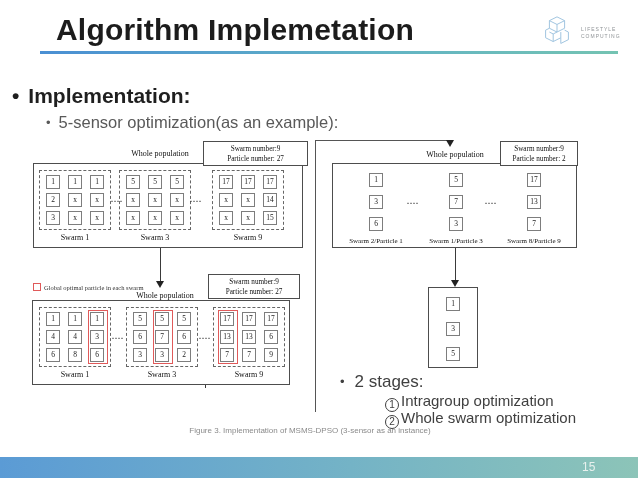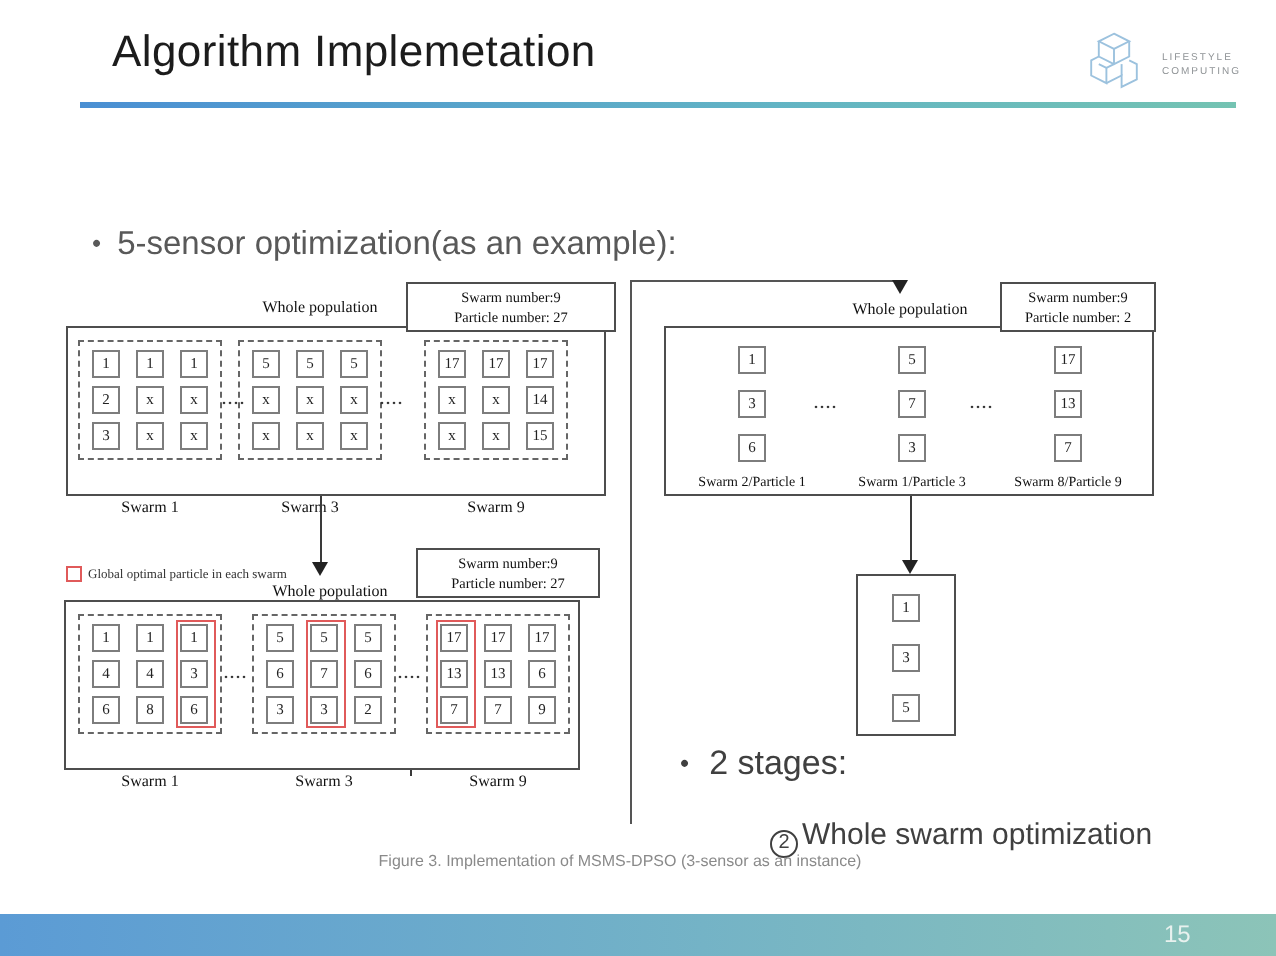--- a/index.html
+++ b/index.html
@@ -2,21 +2,21 @@
 <html><head>
 <meta charset="utf-8">
 <style>
   *{margin:0;padding:0;box-sizing:border-box}
   html,body{background:#fff}
   .slide{position:relative;width:638px;height:478px;background:#fff;overflow:hidden;
          font-family:"Liberation Sans",sans-serif;color:#1a1a1a}
   .abs{position:absolute}
 
   
-  .title{font-size:22px;font-weight:normal;letter-spacing:0.2px;color:#1c1c1c}
+  .title{font-size:30px;font-weight:bold;letter-spacing:0.2px;color:#1c1c1c}
   .rule{height:3px;background:linear-gradient(90deg,#4a8fd3 0%,#62b4c4 60%,#74c3b2 100%)}
   .logo{display:flex;align-items:center;gap:5px}
   .logo-text{font-size:5px;letter-spacing:1px;color:#8f9396;line-height:7px}
 
   
   .blt1{font-size:21px;font-weight:bold;color:#1f1f1f}
   .blt1 .dot{margin-right:9px}
   .blt2{font-size:16.5px;color:#595959}
   .blt2 .dot{margin-right:8px;font-size:13px;vertical-align:1px}
 
@@ -25,21 +25,21 @@
   .infobox{border:1px solid #4d4d4d;background:#fff;text-align:center;
            font:7.2px/10px "Liberation Serif",serif;color:#111;padding-top:2px;z-index:3}
   .poplabel{font:8px "Liberation Serif",serif;color:#111;text-align:center}
   .grid3{display:grid;grid-template-columns:repeat(3,14px);gap:4px 8px;padding:4px 6px;
          position:relative;border:1px dashed #666;width:72px;height:60px;background:transparent}
   .cell{display:inline-block;width:14px;height:14px;border:1px solid #7d7d7d;background:#fff;
         font:7.5px/12px "Liberation Serif",serif;text-align:center;color:#222}
   .hl-rect{position:absolute;top:2px;width:20px;height:calc(100% - 4px);
            border:1px solid #e05a5a;pointer-events:none}
   .swarm{position:absolute;display:flex;flex-direction:column;align-items:center}
-  .swarm-label{font:8px "Liberation Serif",serif;color:#111;margin-top:19px;text-align:center;white-space:nowrap}
+  .swarm-label{font:8px "Liberation Serif",serif;color:#111;margin-top:3px;text-align:center;white-space:nowrap}
   .ell{font:bold 8px "Liberation Serif",serif;color:#333;letter-spacing:1px}
   .legend{font:6.5px "Liberation Serif",serif;color:#333;display:flex;align-items:center}
   .legend-swatch{display:inline-block;width:8px;height:8px;border:1px solid #e05a5a;margin-right:3px}
   .endbox{border:1px solid #4d4d4d;background:#fff;text-align:center;
           font:7.5px/22px "Liberation Serif",serif;color:#111}
   .vcol{display:flex;flex-direction:column;align-items:center;gap:8px}
   .vunit{position:absolute;width:70px;display:flex;flex-direction:column;align-items:center}
   .vunit .swarm-label{font:7px "Liberation Serif",serif;margin-top:6px}
   .resultbox{border:1px solid #4d4d4d;background:#fff;display:flex;justify-content:center;padding-top:9px}
   .resultbox .vcol{gap:11px}
@@ -80,20 +80,23 @@
         <path d="M24 25 L24 19"></path>
       </g>
     </svg>
     <div class="logo-text">
       <div>LIFESTYLE</div>
       <div>COMPUTING</div>
     </div>
   </div>
   <div class="abs rule" style="left:40px;top:51px;width:578px"></div>
 
+  <div class="abs blt1" style="left:12px;top:84px">
+    <span class="dot">•</span><span>Implementation:</span>
+  </div>
   <div class="abs blt2" style="left:46px;top:113px">
     <span class="dot">•</span><span>5-sensor optimization(as an example):</span>
   </div>
 
   <div class="abs poplabel" style="left:70px;top:149px;width:180px">Whole population</div>
   <div class="abs infobox" style="left:203px;top:141px;width:105px;height:25px">
     <div>Swarm number:9</div>
     <div>Particle number: 27</div>
   </div>
   <div class="abs obox" style="left:33px;top:163px;width:270px;height:85px">
@@ -251,20 +254,23 @@
     <div class="vcol">
         <span class="cell">1</span>
         <span class="cell">3</span>
         <span class="cell">5</span>
       </div>
   </div>
 
   <div class="abs stage-head" style="left:340px;top:372px">
     <span class="dot">•</span><span>2 stages:</span>
   </div>
+  <div class="abs stage-item" style="left:385px;top:392px">
+    <span class="circ">1</span><span>Intragroup optimization</span>
+  </div>
   <div class="abs stage-item" style="left:385px;top:409px">
     <span class="circ">2</span><span>Whole swarm optimization</span>
   </div>
 
   <div class="abs caption" style="left:110px;top:426px;width:400px">Figure 3. Implementation of MSMS-DPSO (3-sensor as an instance)</div>
 
   <div class="abs footer" style="left:0;top:457px;width:638px;height:21px"></div>
   <div class="abs pagenum" style="left:582px;top:457px">15</div>
 
 </div>

